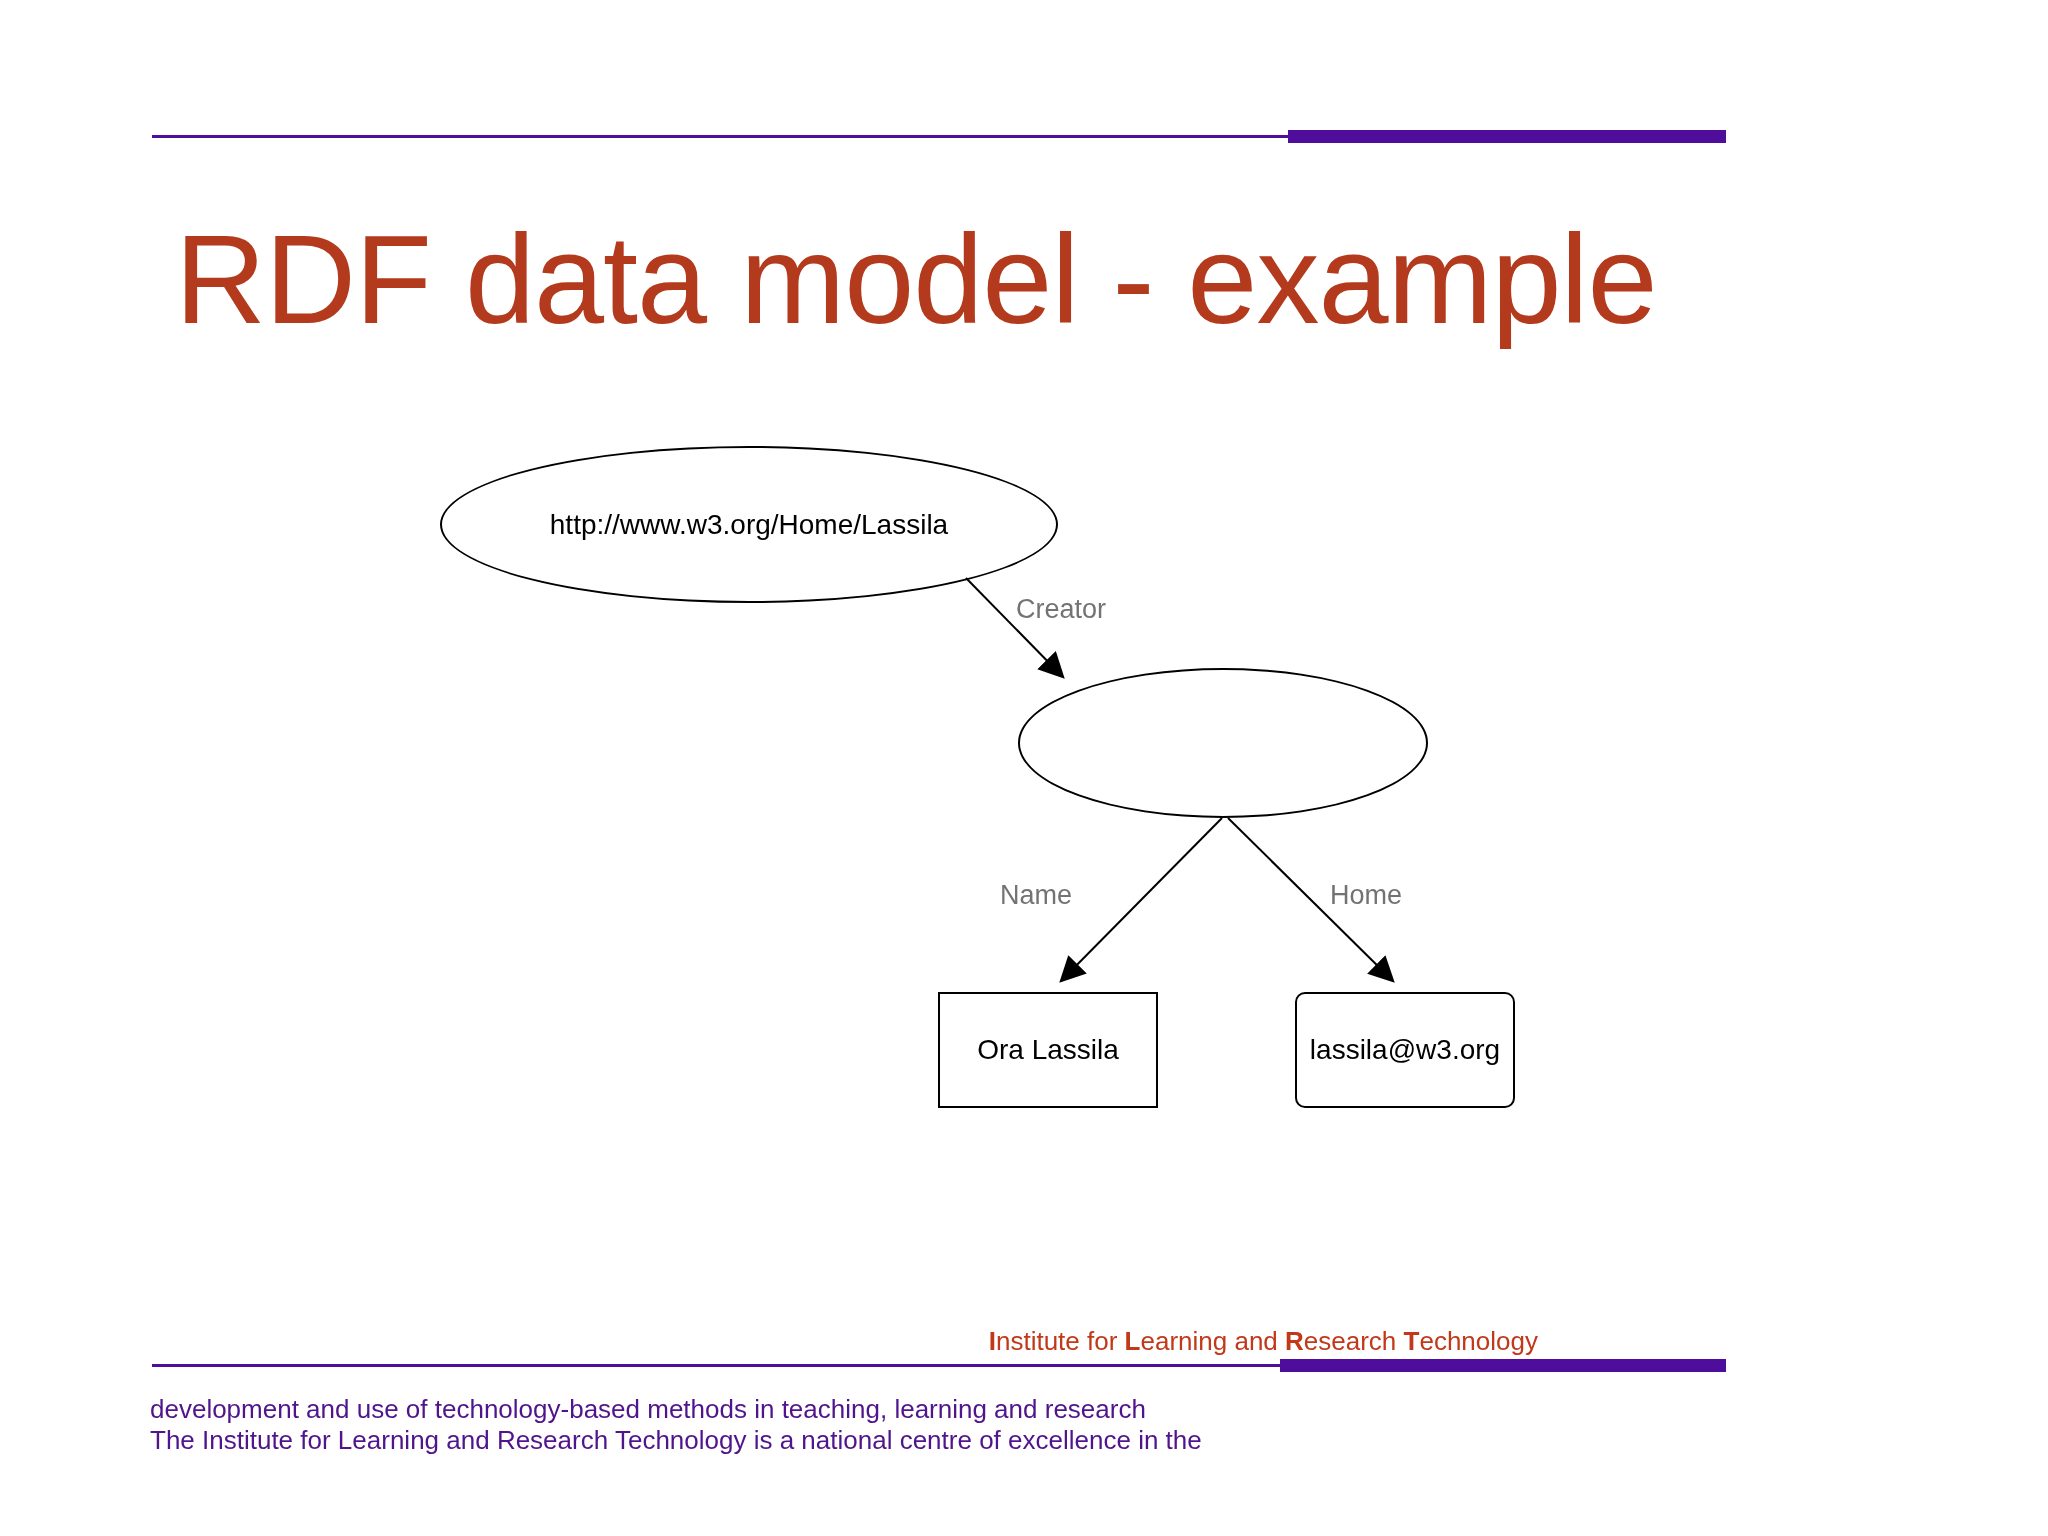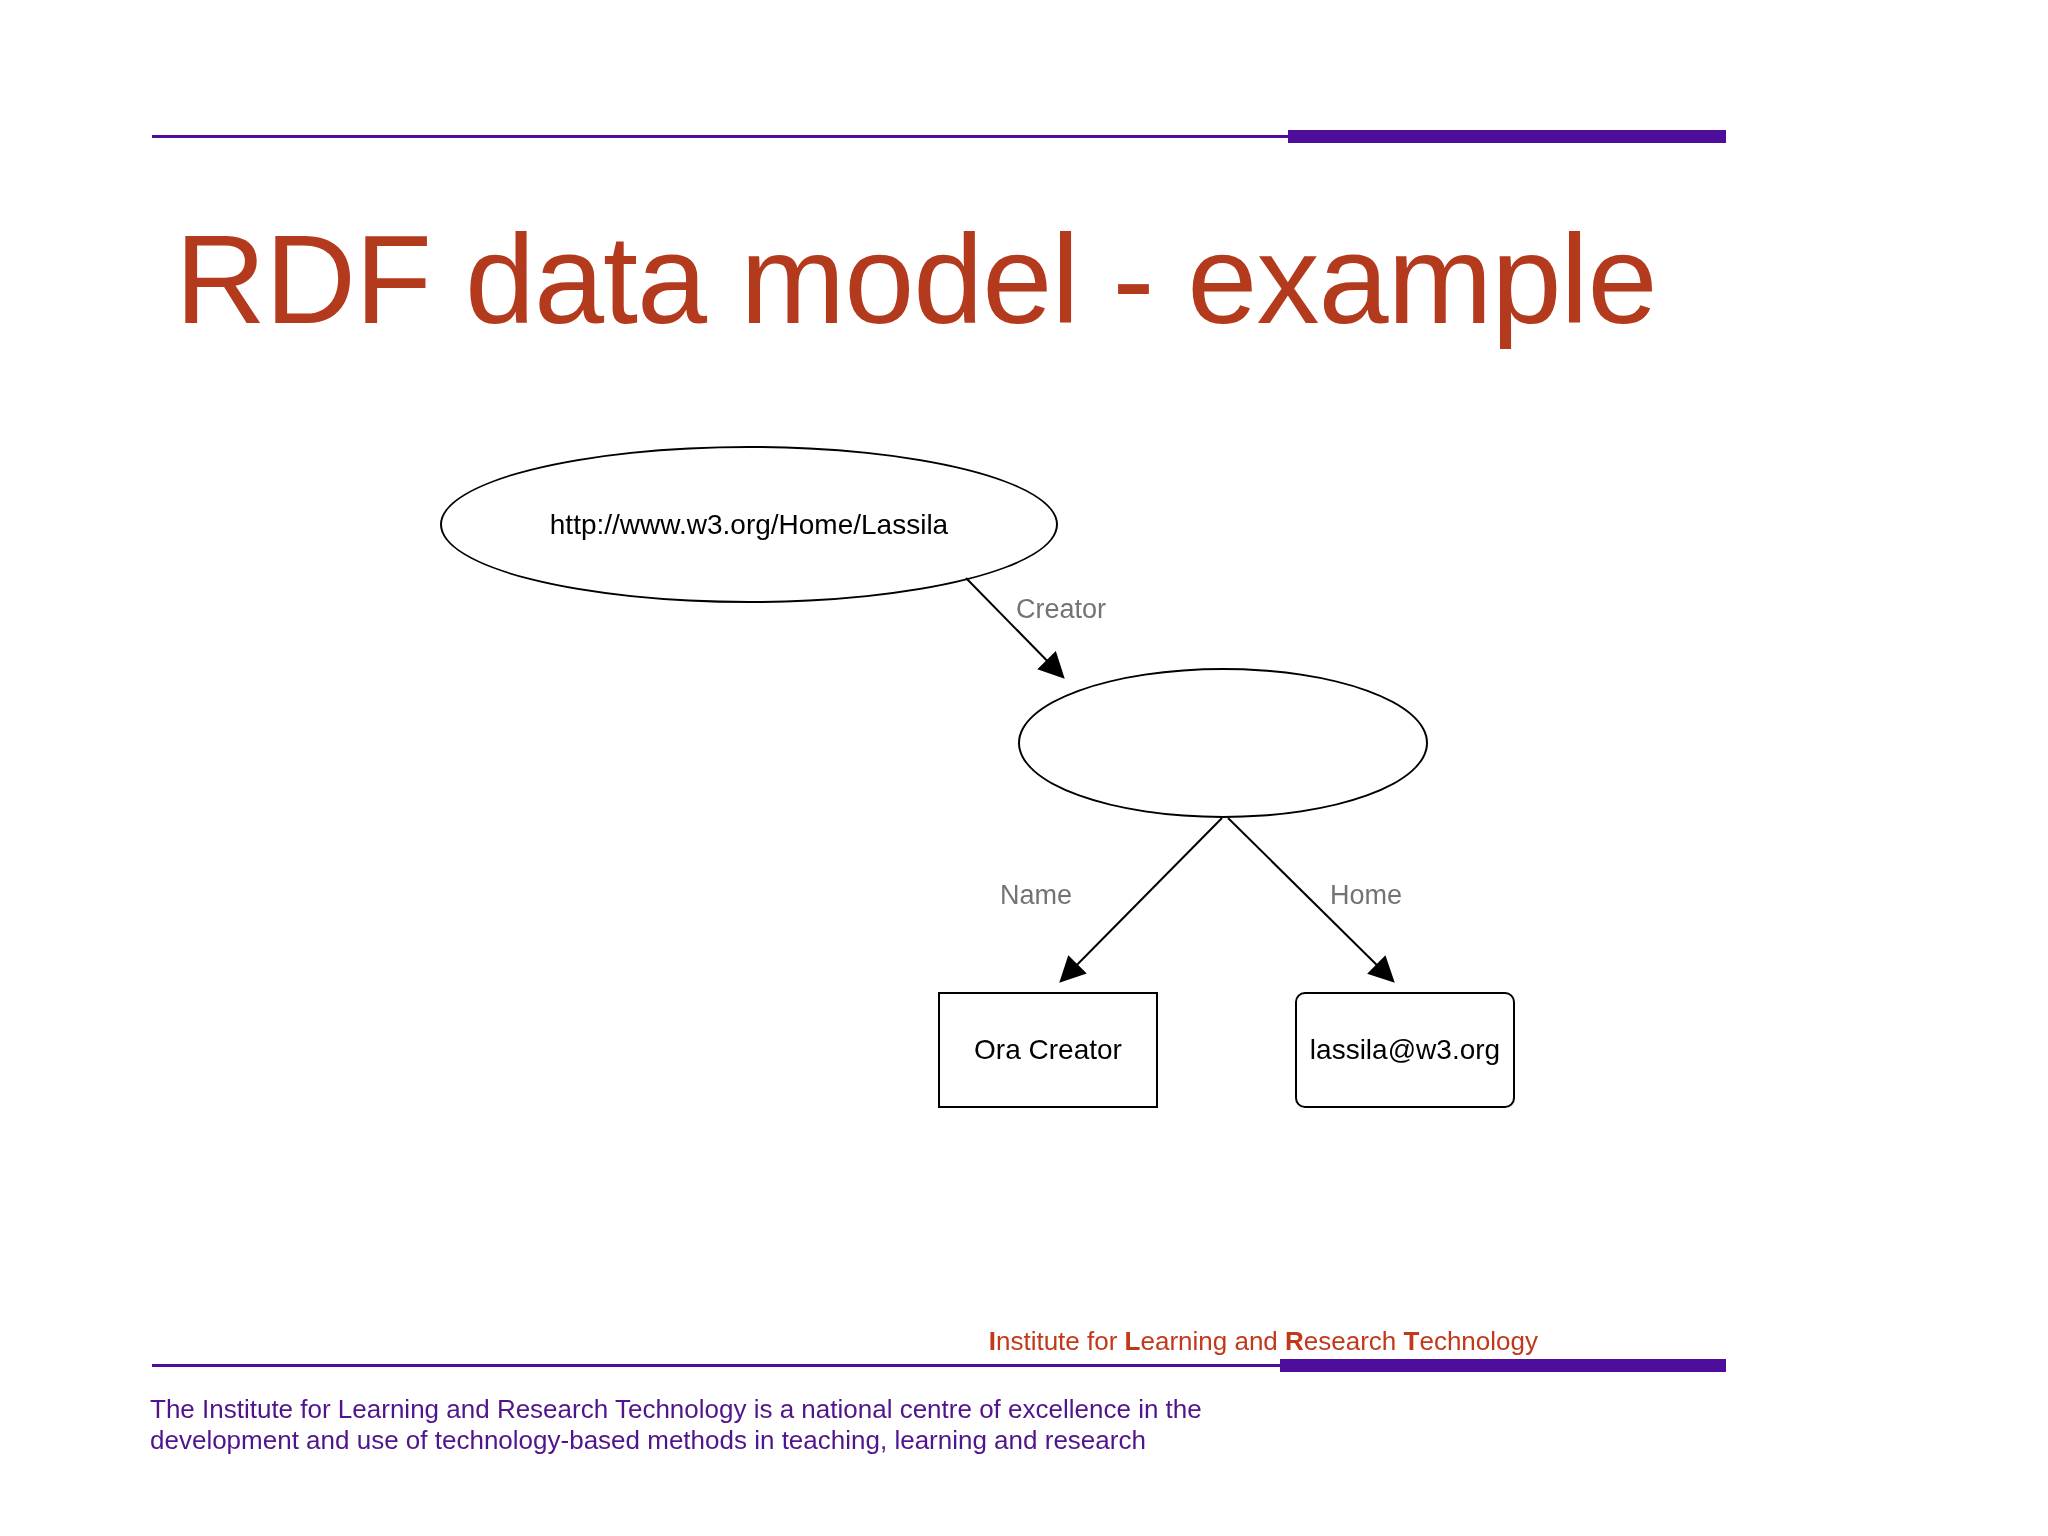--- a/index.html
+++ b/index.html
@@ -79,36 +79,36 @@
     <line x1="1228" y1="818" x2="1392" y2="980" stroke="#000" stroke-width="2" marker-end="url(#ah)"></line>
   </svg>
 
   <div class="node-ellipse ellipse-subject">
     <span class="node-text">http://www.w3.org/Home/Lassila</span>
   </div>
 
   <div class="node-ellipse ellipse-blank"></div>
 
   <div class="node-box box-name">
-    <span class="node-text">Ora Creator</span>
+    <span class="node-text">Ora Lassila</span>
   </div>
 
   <div class="node-box box-email">
     <span class="node-text">lassila@w3.org</span>
   </div>
 
   <div class="edge-label label-creator">Creator</div>
   <div class="edge-label label-name">Name</div>
   <div class="edge-label label-email">Home</div>
 
   <div class="institute-line"><span class="b">I</span><span>nstitute for </span><span class="b">L</span><span>earning and </span><span class="b">R</span><span>esearch </span><span class="b">T</span><span>echnology</span></div>
 
   <div class="rule rule-bottom-thin"></div>
   <div class="rule rule-bottom-thick"></div>
 
   <div class="footer-desc">
+    <div>development and use of technology-based methods in teaching, learning and research</div>
     <div>The Institute for Learning and Research Technology is a national centre of excellence in the</div>
-    <div>development and use of technology-based methods in teaching, learning and research</div>
   </div>
 
   <div class="page-number">10</div>
 
 </div>
 
 </body></html>

